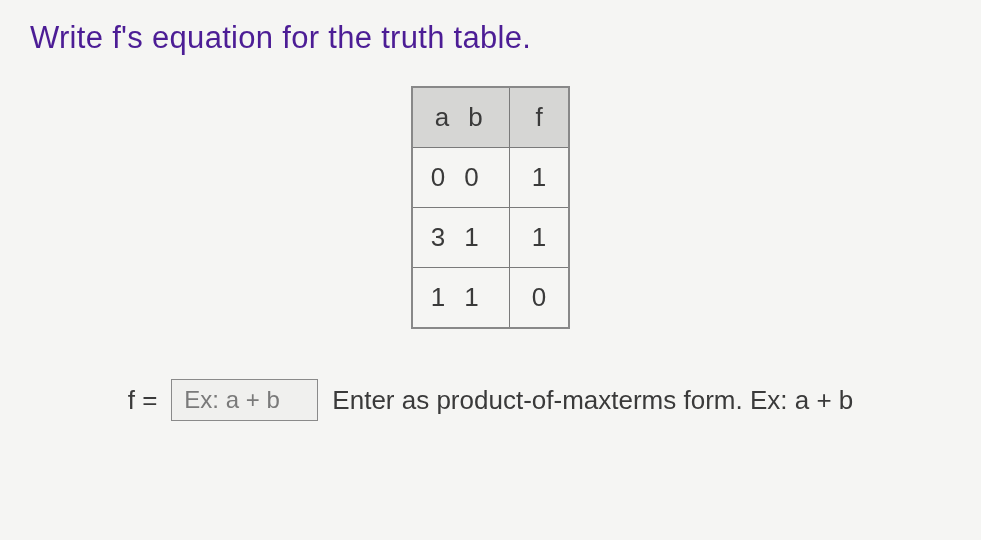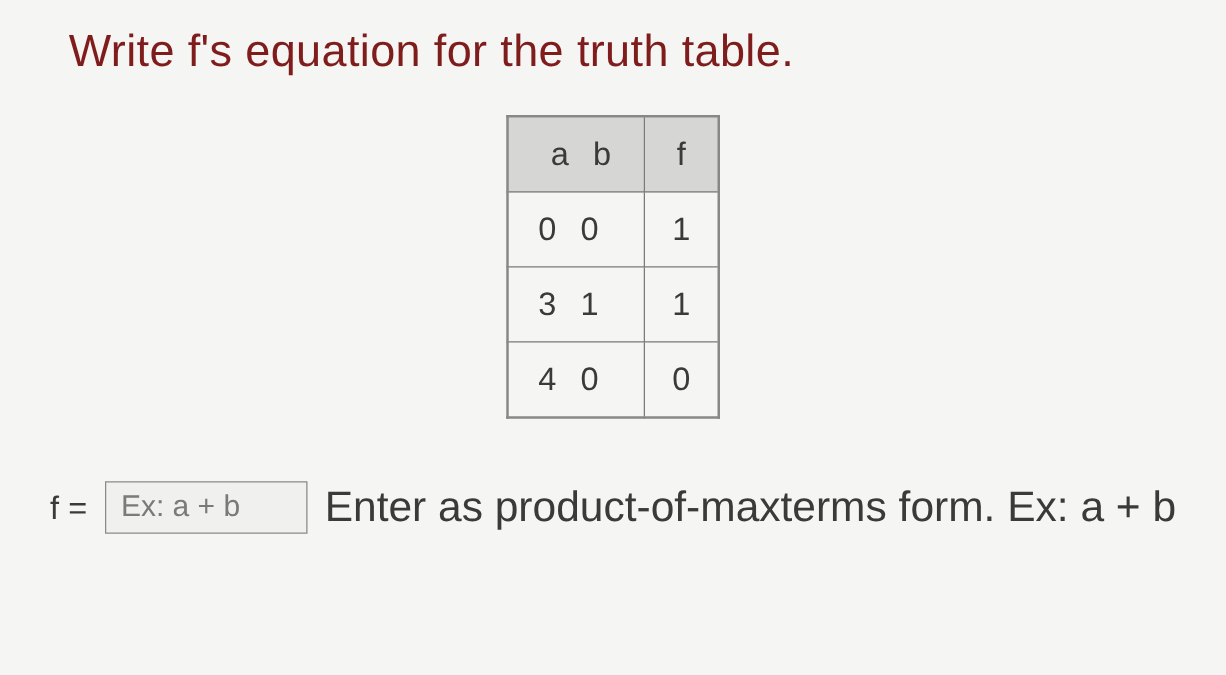--- a/index.html
+++ b/index.html
@@ -10,25 +10,24 @@
     body {
       width: 981px;
       height: 540px;
       background: #f5f5f3;
       font-family: Arial, Helvetica, sans-serif;
       color: #3a3a3a;
       padding: 20px 30px;
       position: relative;
     }
     .question-text {
-      font-size: 36px;
-      color: #7f1d1d;
+      font-size: 31px;
+      color: #4c1d95;
       margin-bottom: 30px;
       letter-spacing: 0.3px;
-      margin-left: 25px;
     }
     .table-wrap {
       display: flex;
       justify-content: center;
       margin-bottom: 50px;
     }
     table {
       border-collapse: collapse;
       border: 2px solid #888;
     }
@@ -40,21 +39,21 @@
       font-weight: normal;
       color: #3a3a3a;
       min-width: 60px;
     }
     th {
       background: #d6d6d4;
       font-weight: normal;
     }
     th.ab-col {
       letter-spacing: 6px;
-      padding-left: 34px;
+      padding-left: 22px;
     }
     td.ab-cell {
       letter-spacing: 6px;
       padding-left: 14px;
     }
     .answer-row {
       display: flex;
       align-items: center;
       justify-content: center;
       gap: 14px;
@@ -64,28 +63,28 @@
     .f-equals {
       font-size: 26px;
     }
     .answer-input {
       border: 1.5px solid #8a8a8a;
       background: #f0f0ee;
       font-size: 24px;
       padding: 6px 12px;
       color: #7a7a7a;
       font-family: Arial, Helvetica, sans-serif;
-      width: 162px;
+      width: 147px;
     }
     .answer-input::placeholder {
       color: #7a7a7a;
       opacity: 1;
     }
     .hint-text {
-      font-size: 34px;
+      font-size: 26px;
       color: #3a3a3a;
     }
   </style>
 </head>
 <body>
 
 <div class="question-text">Write f's equation for the truth table.</div>
 
 <div class="table-wrap">
   <table>
@@ -98,21 +97,21 @@
     <tbody>
       <tr>
         <td class="ab-cell">0 0</td>
         <td>1</td>
       </tr>
       <tr>
         <td class="ab-cell">3 1</td>
         <td>1</td>
       </tr>
       <tr>
-        <td class="ab-cell">4 0</td>
+        <td class="ab-cell">1 1</td>
         <td>0</td>
       </tr>
     </tbody>
   </table>
 </div>
 
 <div class="answer-row">
   <span class="f-equals">f =</span>
   <input class="answer-input" type="text" placeholder="Ex: a + b" style="">
   <span class="hint-text">Enter as product-of-maxterms form. Ex: a + b</span>

